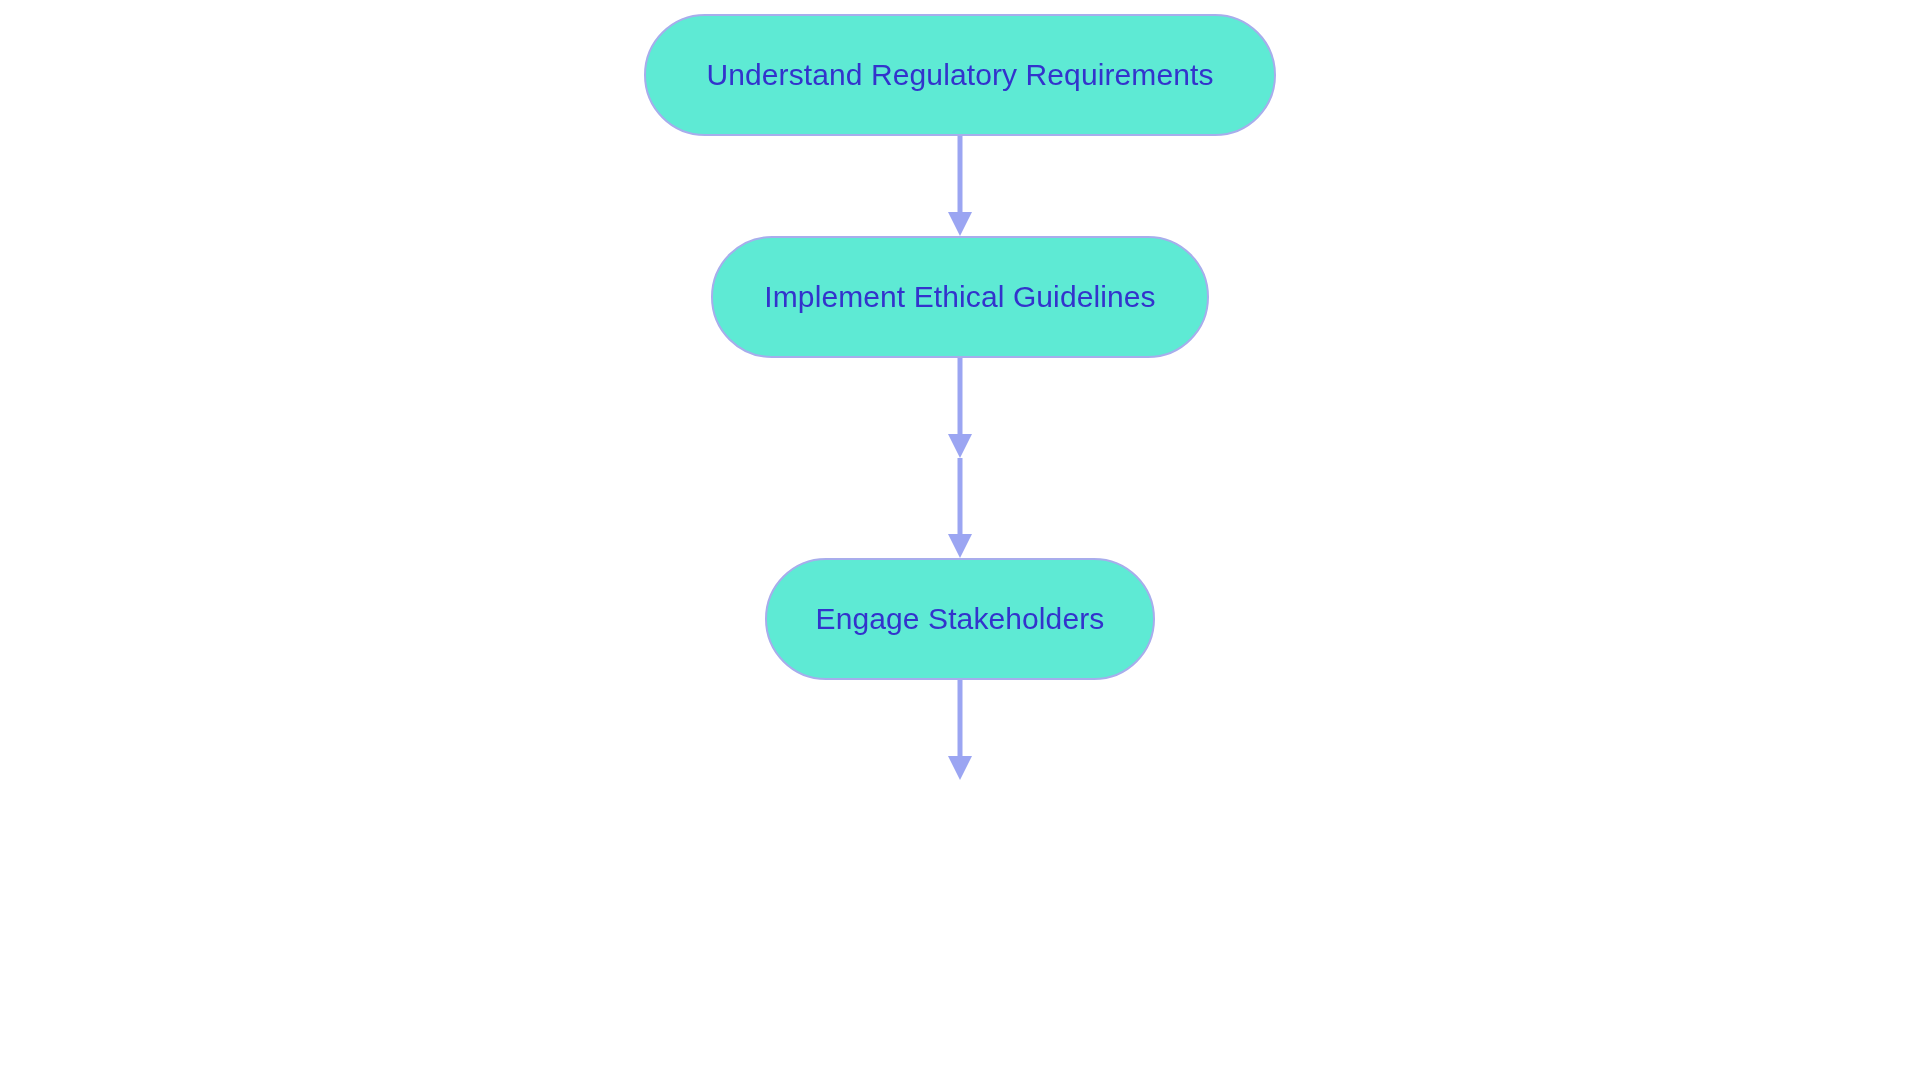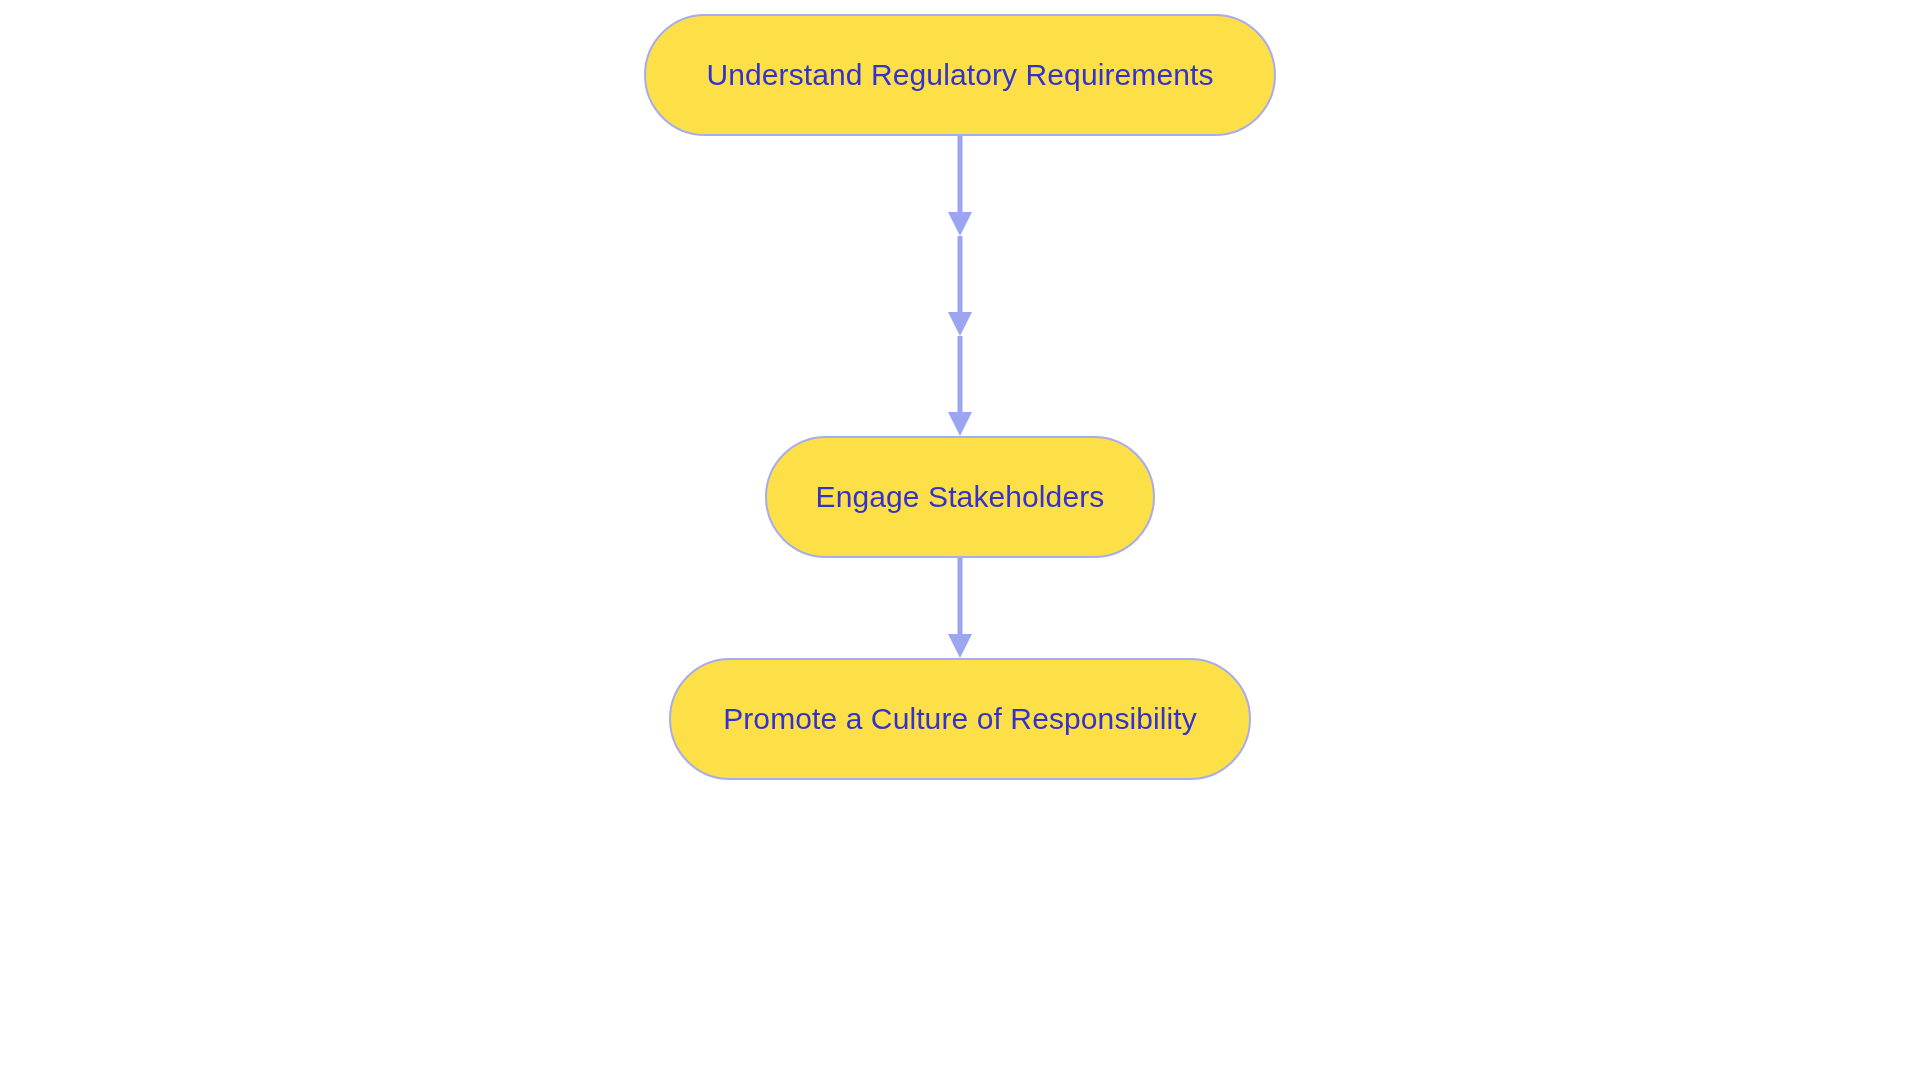--- a/index.html
+++ b/index.html
@@ -22,21 +22,21 @@
     background: #ffffff;
     display: flex;
     flex-direction: column;
     align-items: center;
     justify-content: flex-start;
   }
 
   .flow-node {
     box-sizing: border-box;
     height: 122px;
-    background: #fde047;
+    background: #5eead4;
     border: 2px solid #a7adec;
     border-radius: 61px;
     display: flex;
     align-items: center;
     justify-content: center;
     padding: 0 46px;
     white-space: nowrap;
     flex: none;
   }
 
@@ -93,20 +93,23 @@
 
   <div class="flow-node w-node-0">
     <span class="flow-node-label">Understand Regulatory Requirements</span>
   </div>
 
   <div class="flow-connector">
     <div class="stem"></div>
     <div class="head"></div>
   </div>
 
+  <div class="flow-node w-node-1">
+    <span class="flow-node-label">Implement Ethical Guidelines</span>
+  </div>
 
   <div class="flow-connector">
     <div class="stem"></div>
     <div class="head"></div>
   </div>
 
 
   <div class="flow-connector">
     <div class="stem"></div>
     <div class="head"></div>
@@ -114,17 +117,14 @@
 
   <div class="flow-node w-node-3">
     <span class="flow-node-label">Engage Stakeholders</span>
   </div>
 
   <div class="flow-connector">
     <div class="stem"></div>
     <div class="head"></div>
   </div>
 
-  <div class="flow-node w-node-4">
-    <span class="flow-node-label">Promote a Culture of Responsibility</span>
-  </div>
 
 </div>
 
 </body></html>

